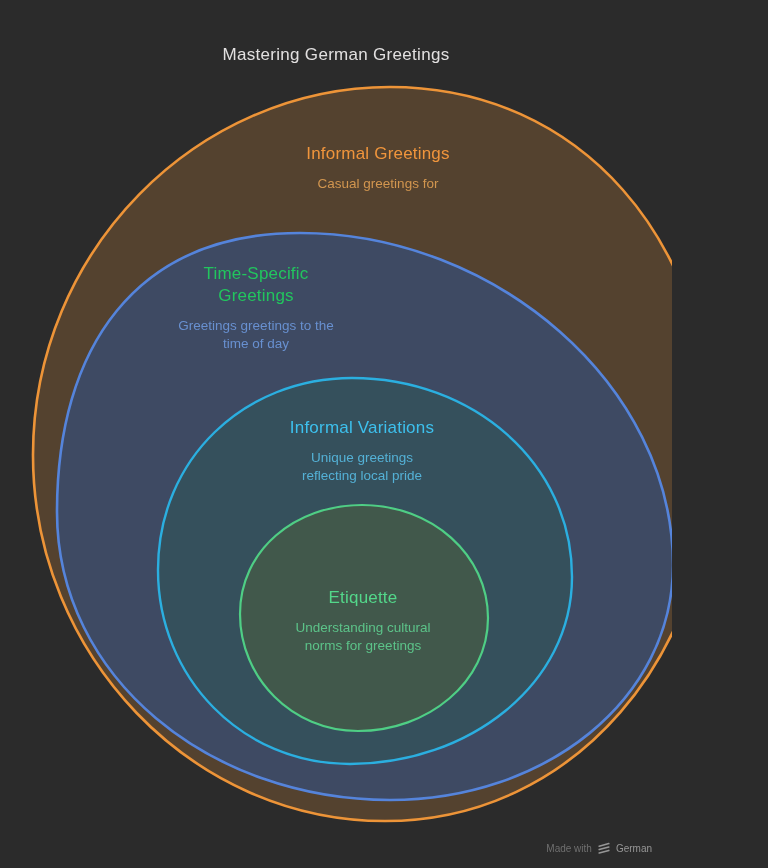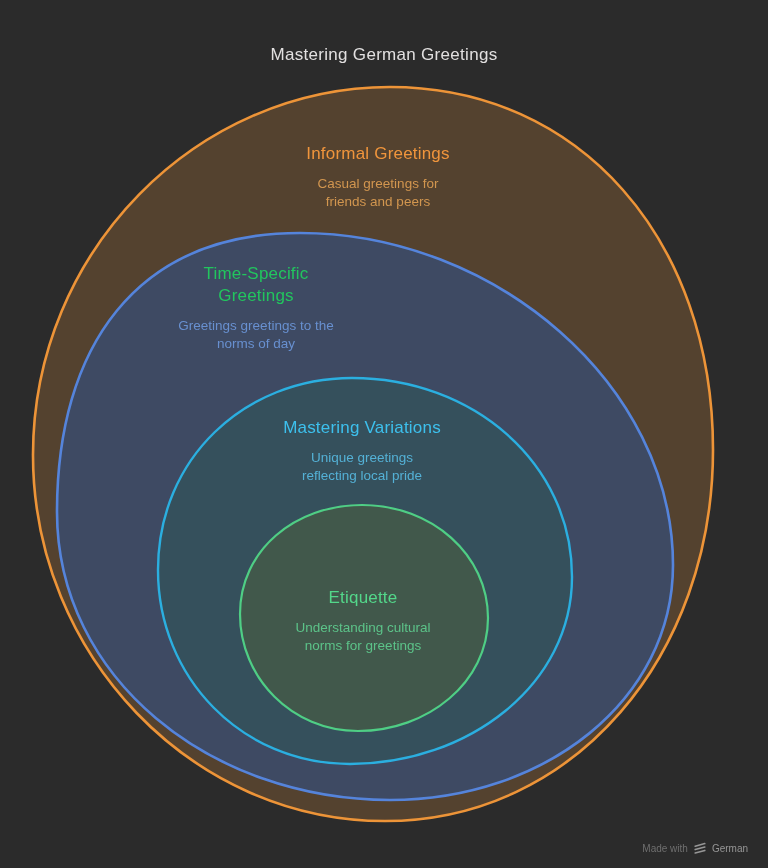--- a/index.html
+++ b/index.html
@@ -1,18 +1,18 @@
 <!DOCTYPE html>
 <html><head>
 <meta charset="utf-8">
 <style>
   html, body { margin: 0; padding: 0; background: #2B2B2B; }
   .stage {
     position: relative;
-    width: 768px;
+    width: 672px;
     height: 868px;
     background: #2B2B2B;
     overflow: hidden;
     font-family: "Liberation Sans", sans-serif;
   }
   .diagram-svg { position: absolute; left: 0; top: 0; }
 
   .title {
     position: absolute;
     top: 45px; left: 0; right: 0;
@@ -75,38 +75,37 @@
   </svg>
 
   <div class="title">Mastering German Greetings</div>
 
   <div class="label layer-informal">
     <div class="heading">
       <span>Informal Greetings</span>
     </div>
     <div class="desc">
       <span>Casual greetings for</span>
-      <span>friends and peers</span>
     </div>
   </div>
 
   <div class="label layer-time">
     <div class="heading">
       <span>Time-Specific</span>
       <span>Greetings</span>
     </div>
     <div class="desc">
       <span>Greetings greetings to the</span>
-      <span>norms of day</span>
+      <span>time of day</span>
     </div>
   </div>
 
   <div class="label layer-regional">
     <div class="heading">
-      <span>Mastering Variations</span>
+      <span>Informal Variations</span>
     </div>
     <div class="desc">
       <span>Unique greetings</span>
       <span>reflecting local pride</span>
     </div>
   </div>
 
   <div class="label layer-etiquette">
     <div class="heading">
       <span>Etiquette</span>

